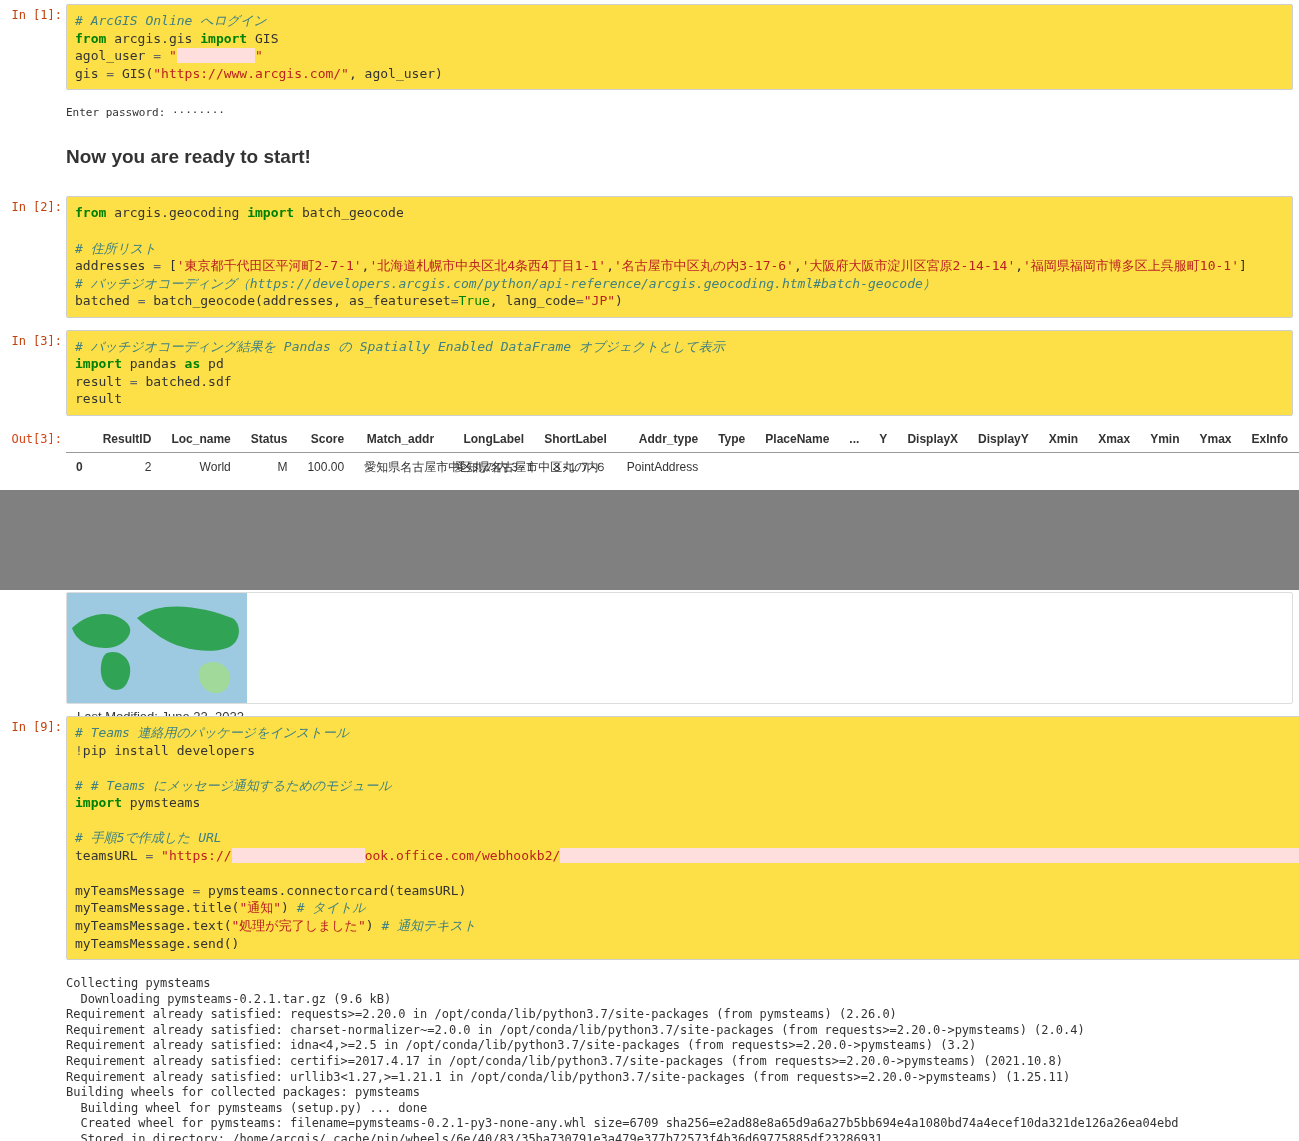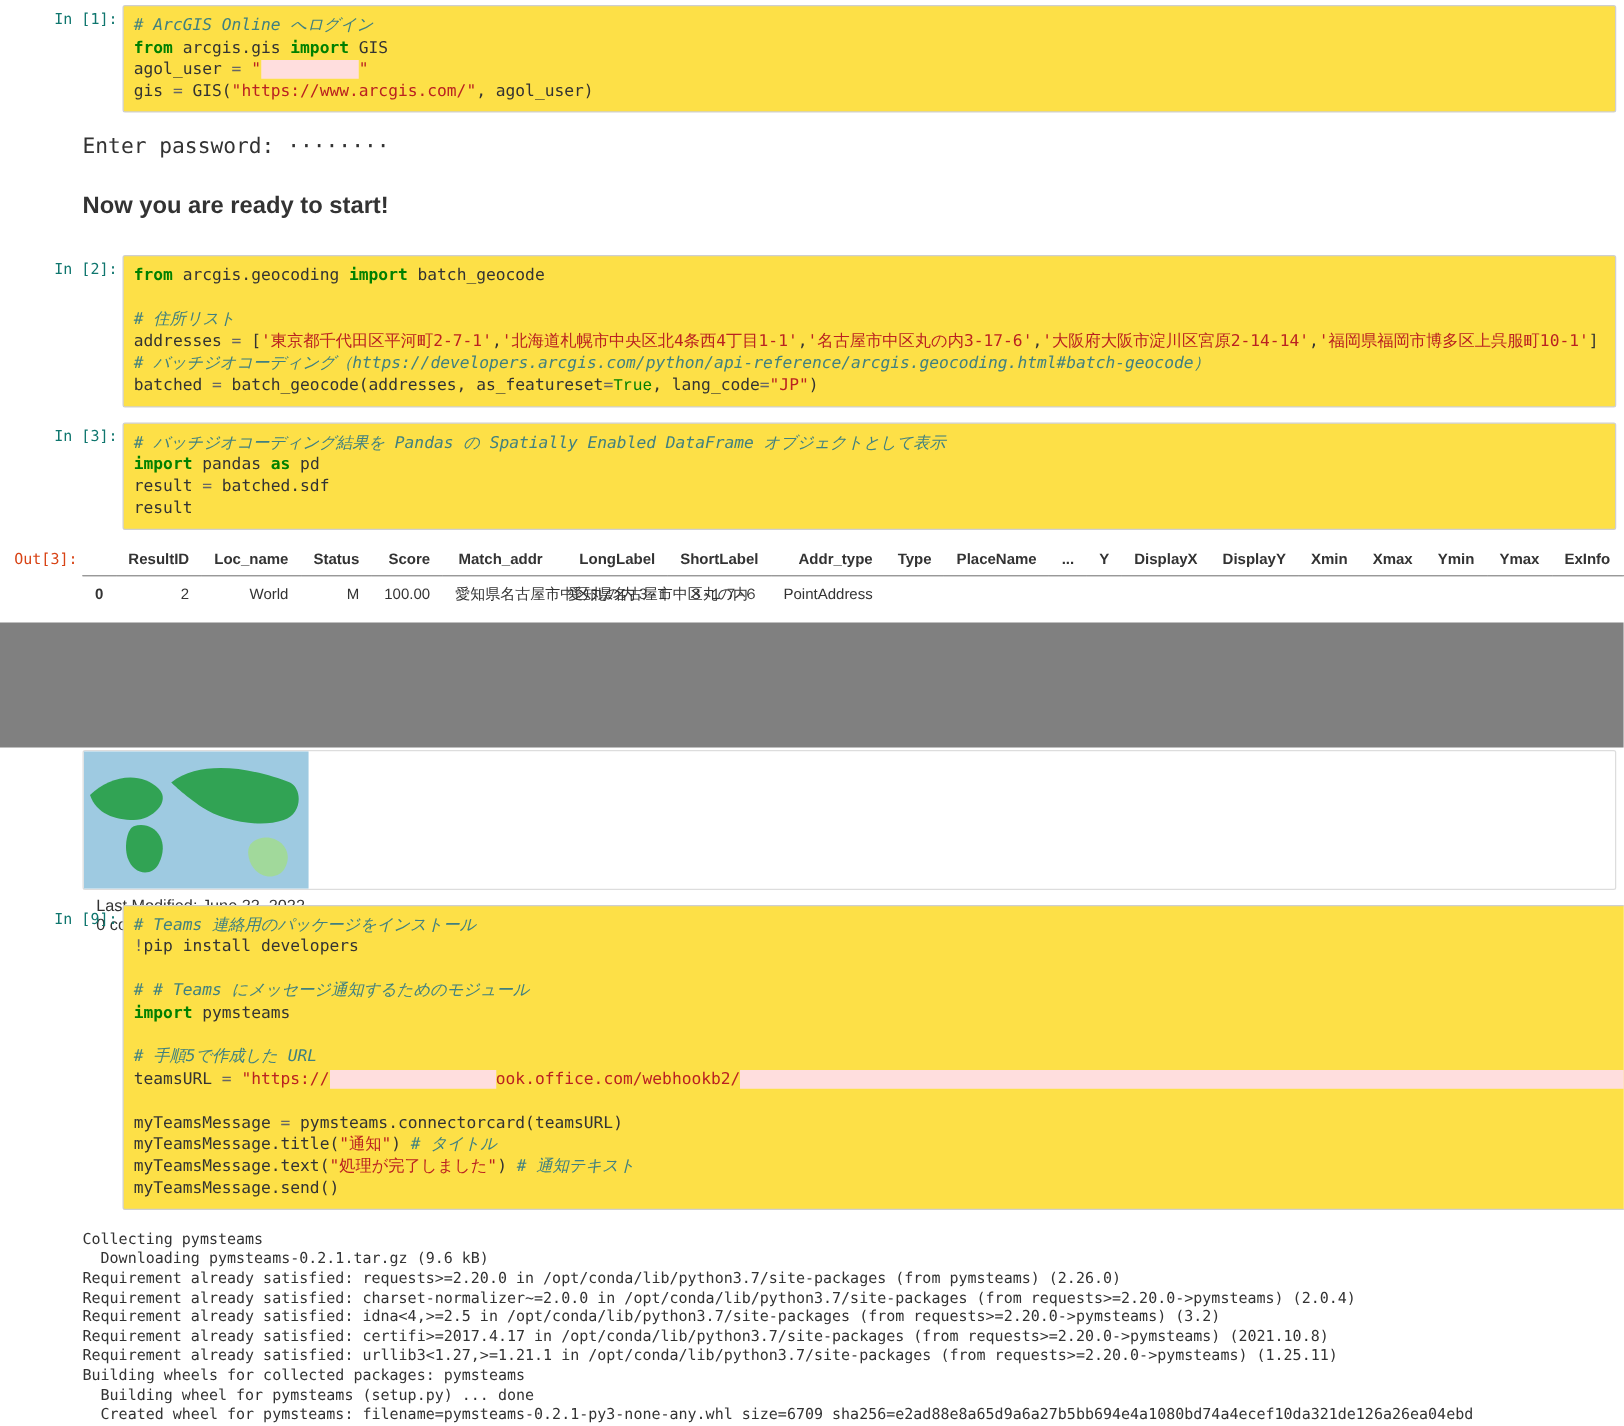--- a/index.html
+++ b/index.html
@@ -1,31 +1,31 @@
 <!DOCTYPE html>
 <html><head>
 <meta charset="utf-8">
 <style>
   body { margin:0; font-family:"Helvetica Neue",Helvetica,Arial,sans-serif; font-size:14px; color:#333; background:#fff; }
   .nb { width:1299px; }
   .cell { display:flex; align-items:flex-start; padding:2px 0 2px 0; }
   .prompt { width:62px; text-align:right; font-family:Menlo,Consolas,"DejaVu Sans Mono",monospace; font-size:12px; padding:6px 4px 0 0; flex-shrink:0; }
-  .prompt.in  { color:#0f766e;padding-left:32px; }
+  .prompt.in  { color:#c2410c; }
   .prompt.out { color:#D84315; }
   .inarea { flex:1; border:1px solid #cfcfcf; background:#fde047; margin:2px 6px 6px 0; border-radius:2px; }
   .code  { font-family:Menlo,Consolas,"DejaVu Sans Mono",monospace; font-size:13px; line-height:1.35; padding:7px 8px; white-space:pre; overflow:hidden; }
   .code .redact { color:#ffdede; background:#ffdede; }
-  .plain { font-family:Menlo,Consolas,"DejaVu Sans Mono",monospace; font-size:17px; line-height:1.3; padding:6px 0 6px 0; white-space:pre; }
+  .plain { font-family:Menlo,Consolas,"DejaVu Sans Mono",monospace; font-size:11px; line-height:1.3; padding:6px 0 6px 0; white-space:pre; }
   .outarea { flex:1; margin:0 6px 6px 0; }
   .mdblock { flex:1; padding:4px 0 8px 0; margin:0 6px 8px 0; }
   h3 { margin:6px 0 6px 0; font-size:19px; font-weight:bold; }
   
   .cmt { color:#408080; font-style:italic; }
   .kw  { color:#008000; font-weight:bold; }
-  .kw2 { color:#008000;font-family:Liberation Mono, monospace; }
+  .kw2 { color:#008000; }
   .op  { color:#666; }
   .str { color:#BA2121; }
   
   table.df { border-collapse:collapse; font-size:12px; color:#333; }
   table.df th, table.df td { padding:6px 10px; text-align:right; white-space:nowrap; }
   table.df thead th { font-weight:bold; border-bottom:1px solid #999; }
   table.df tbody th { font-weight:bold; }
   .wrap2 { white-space:normal; max-width:70px; text-align:center; line-height:1.25; }
   
   .card { border:1px solid #ddd; border-radius:2px; height:110px; display:flex;flex-direction:column; }

